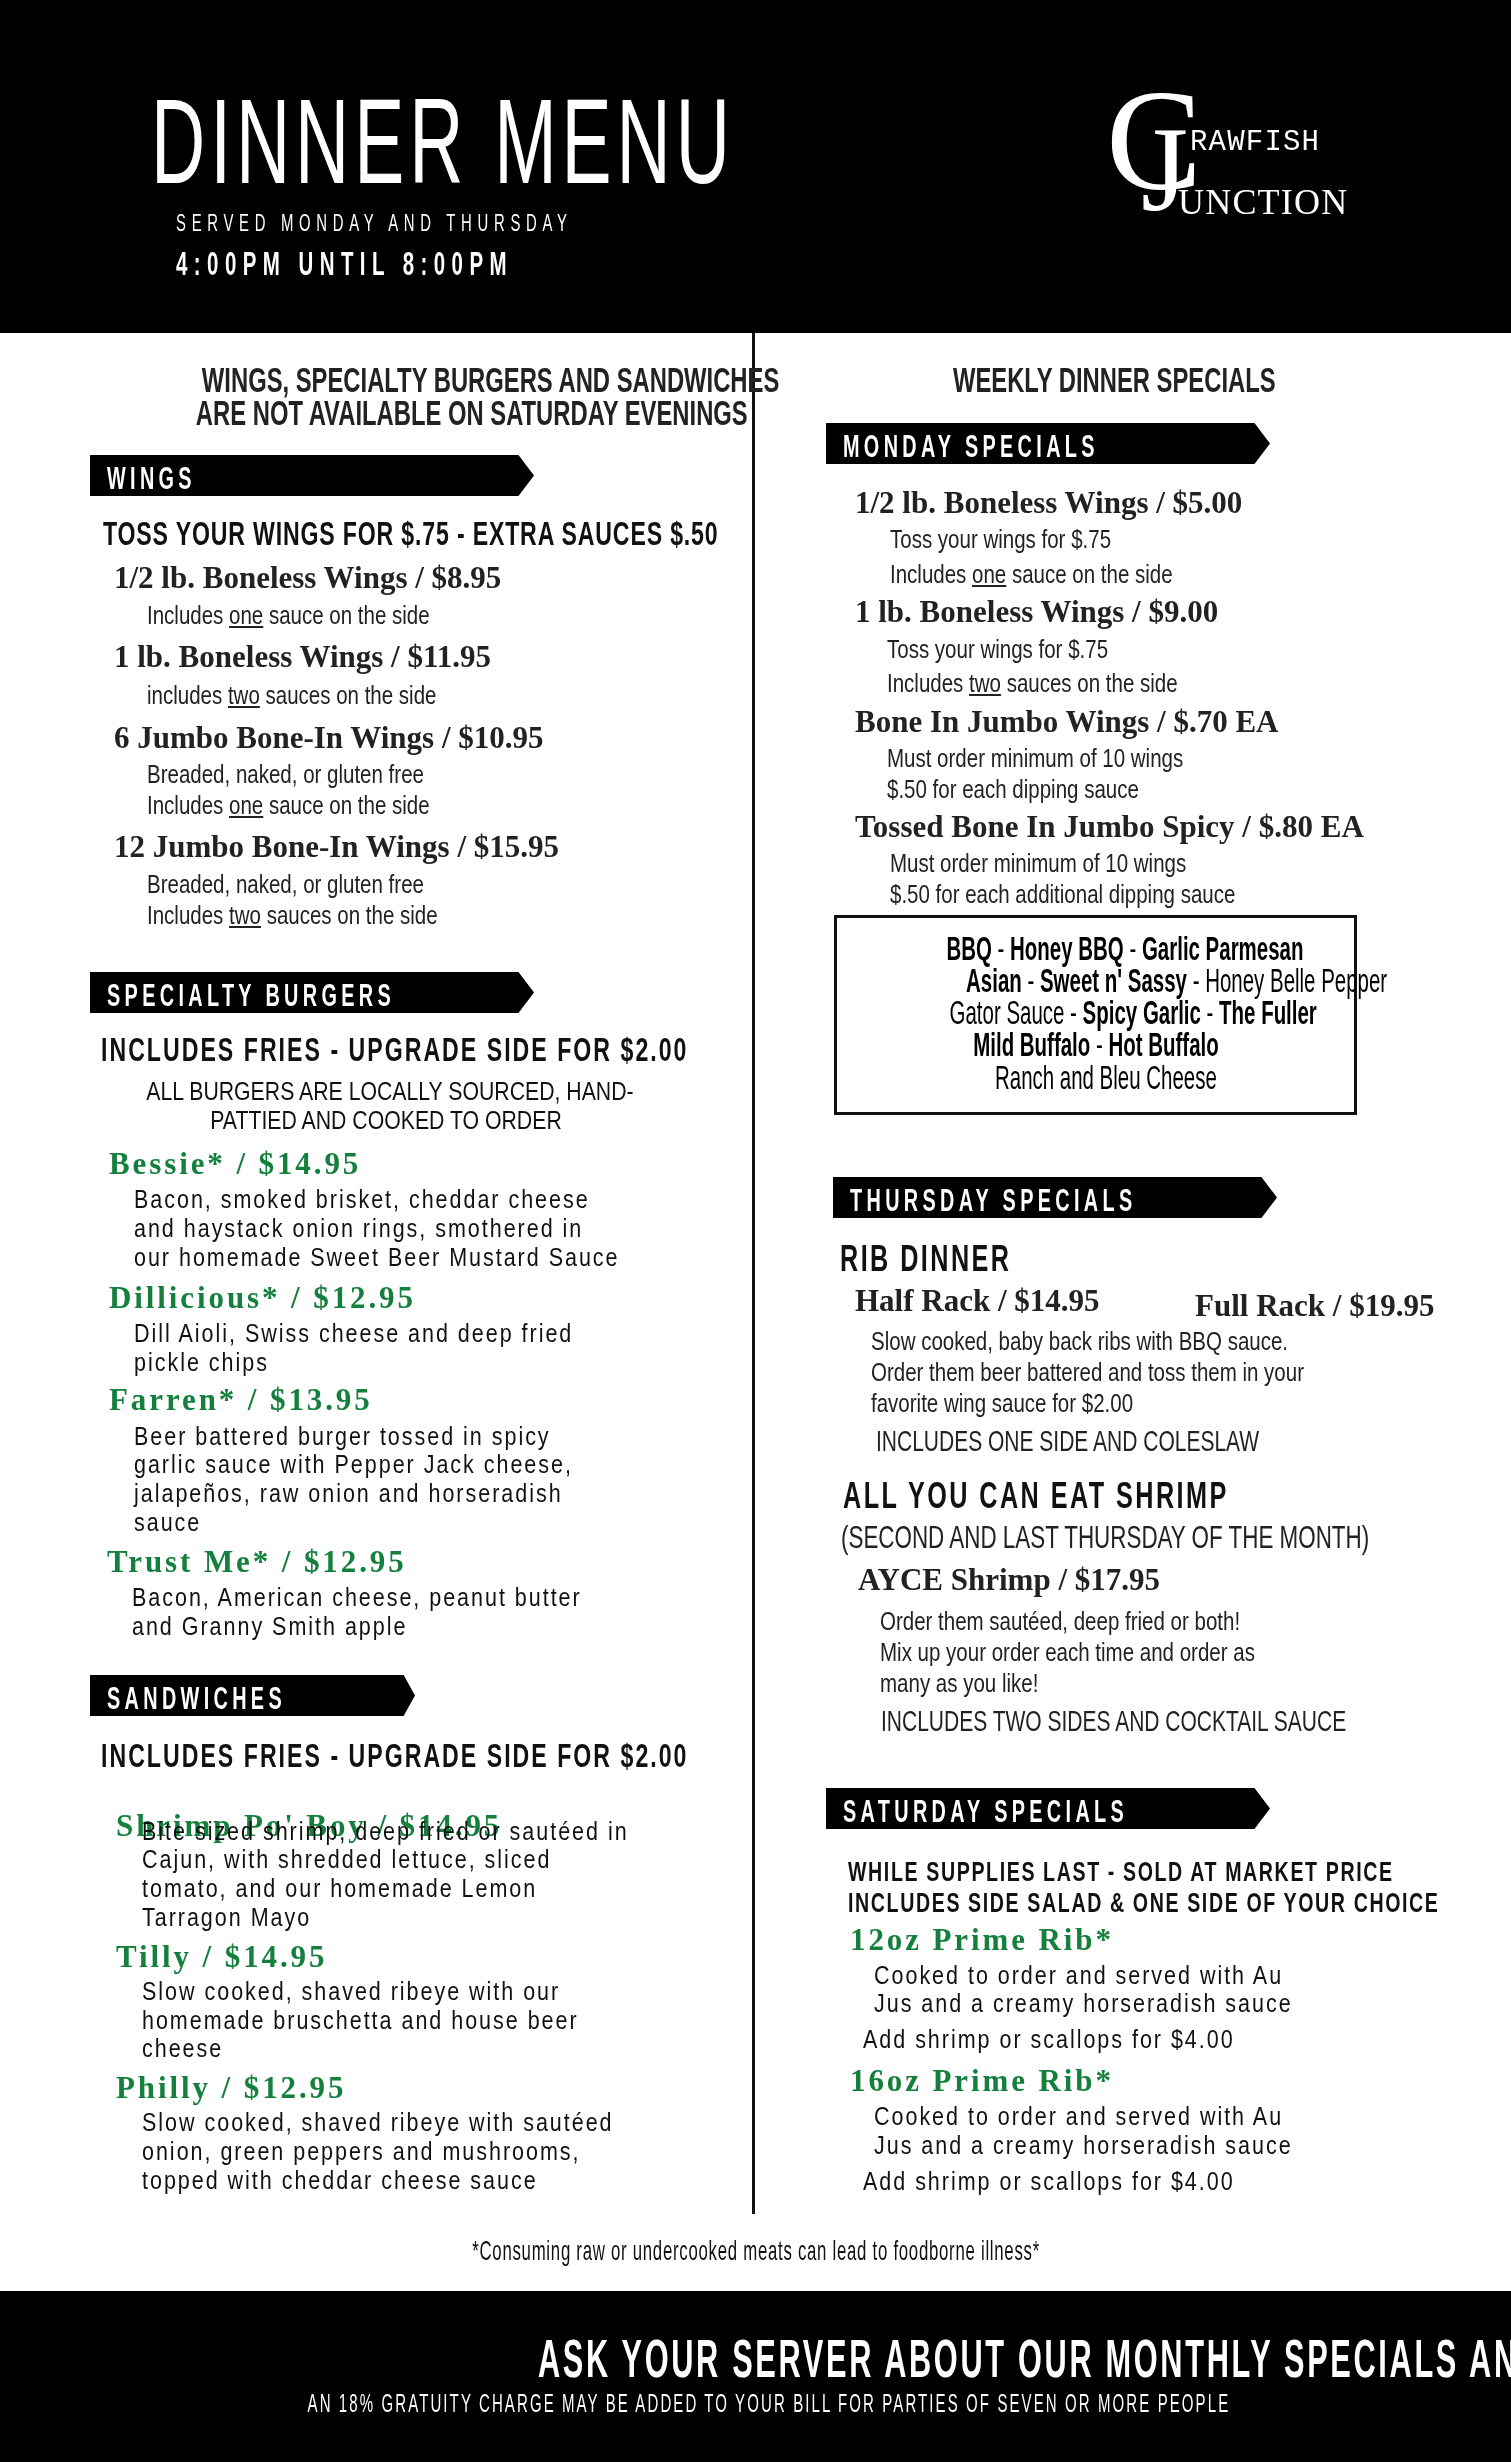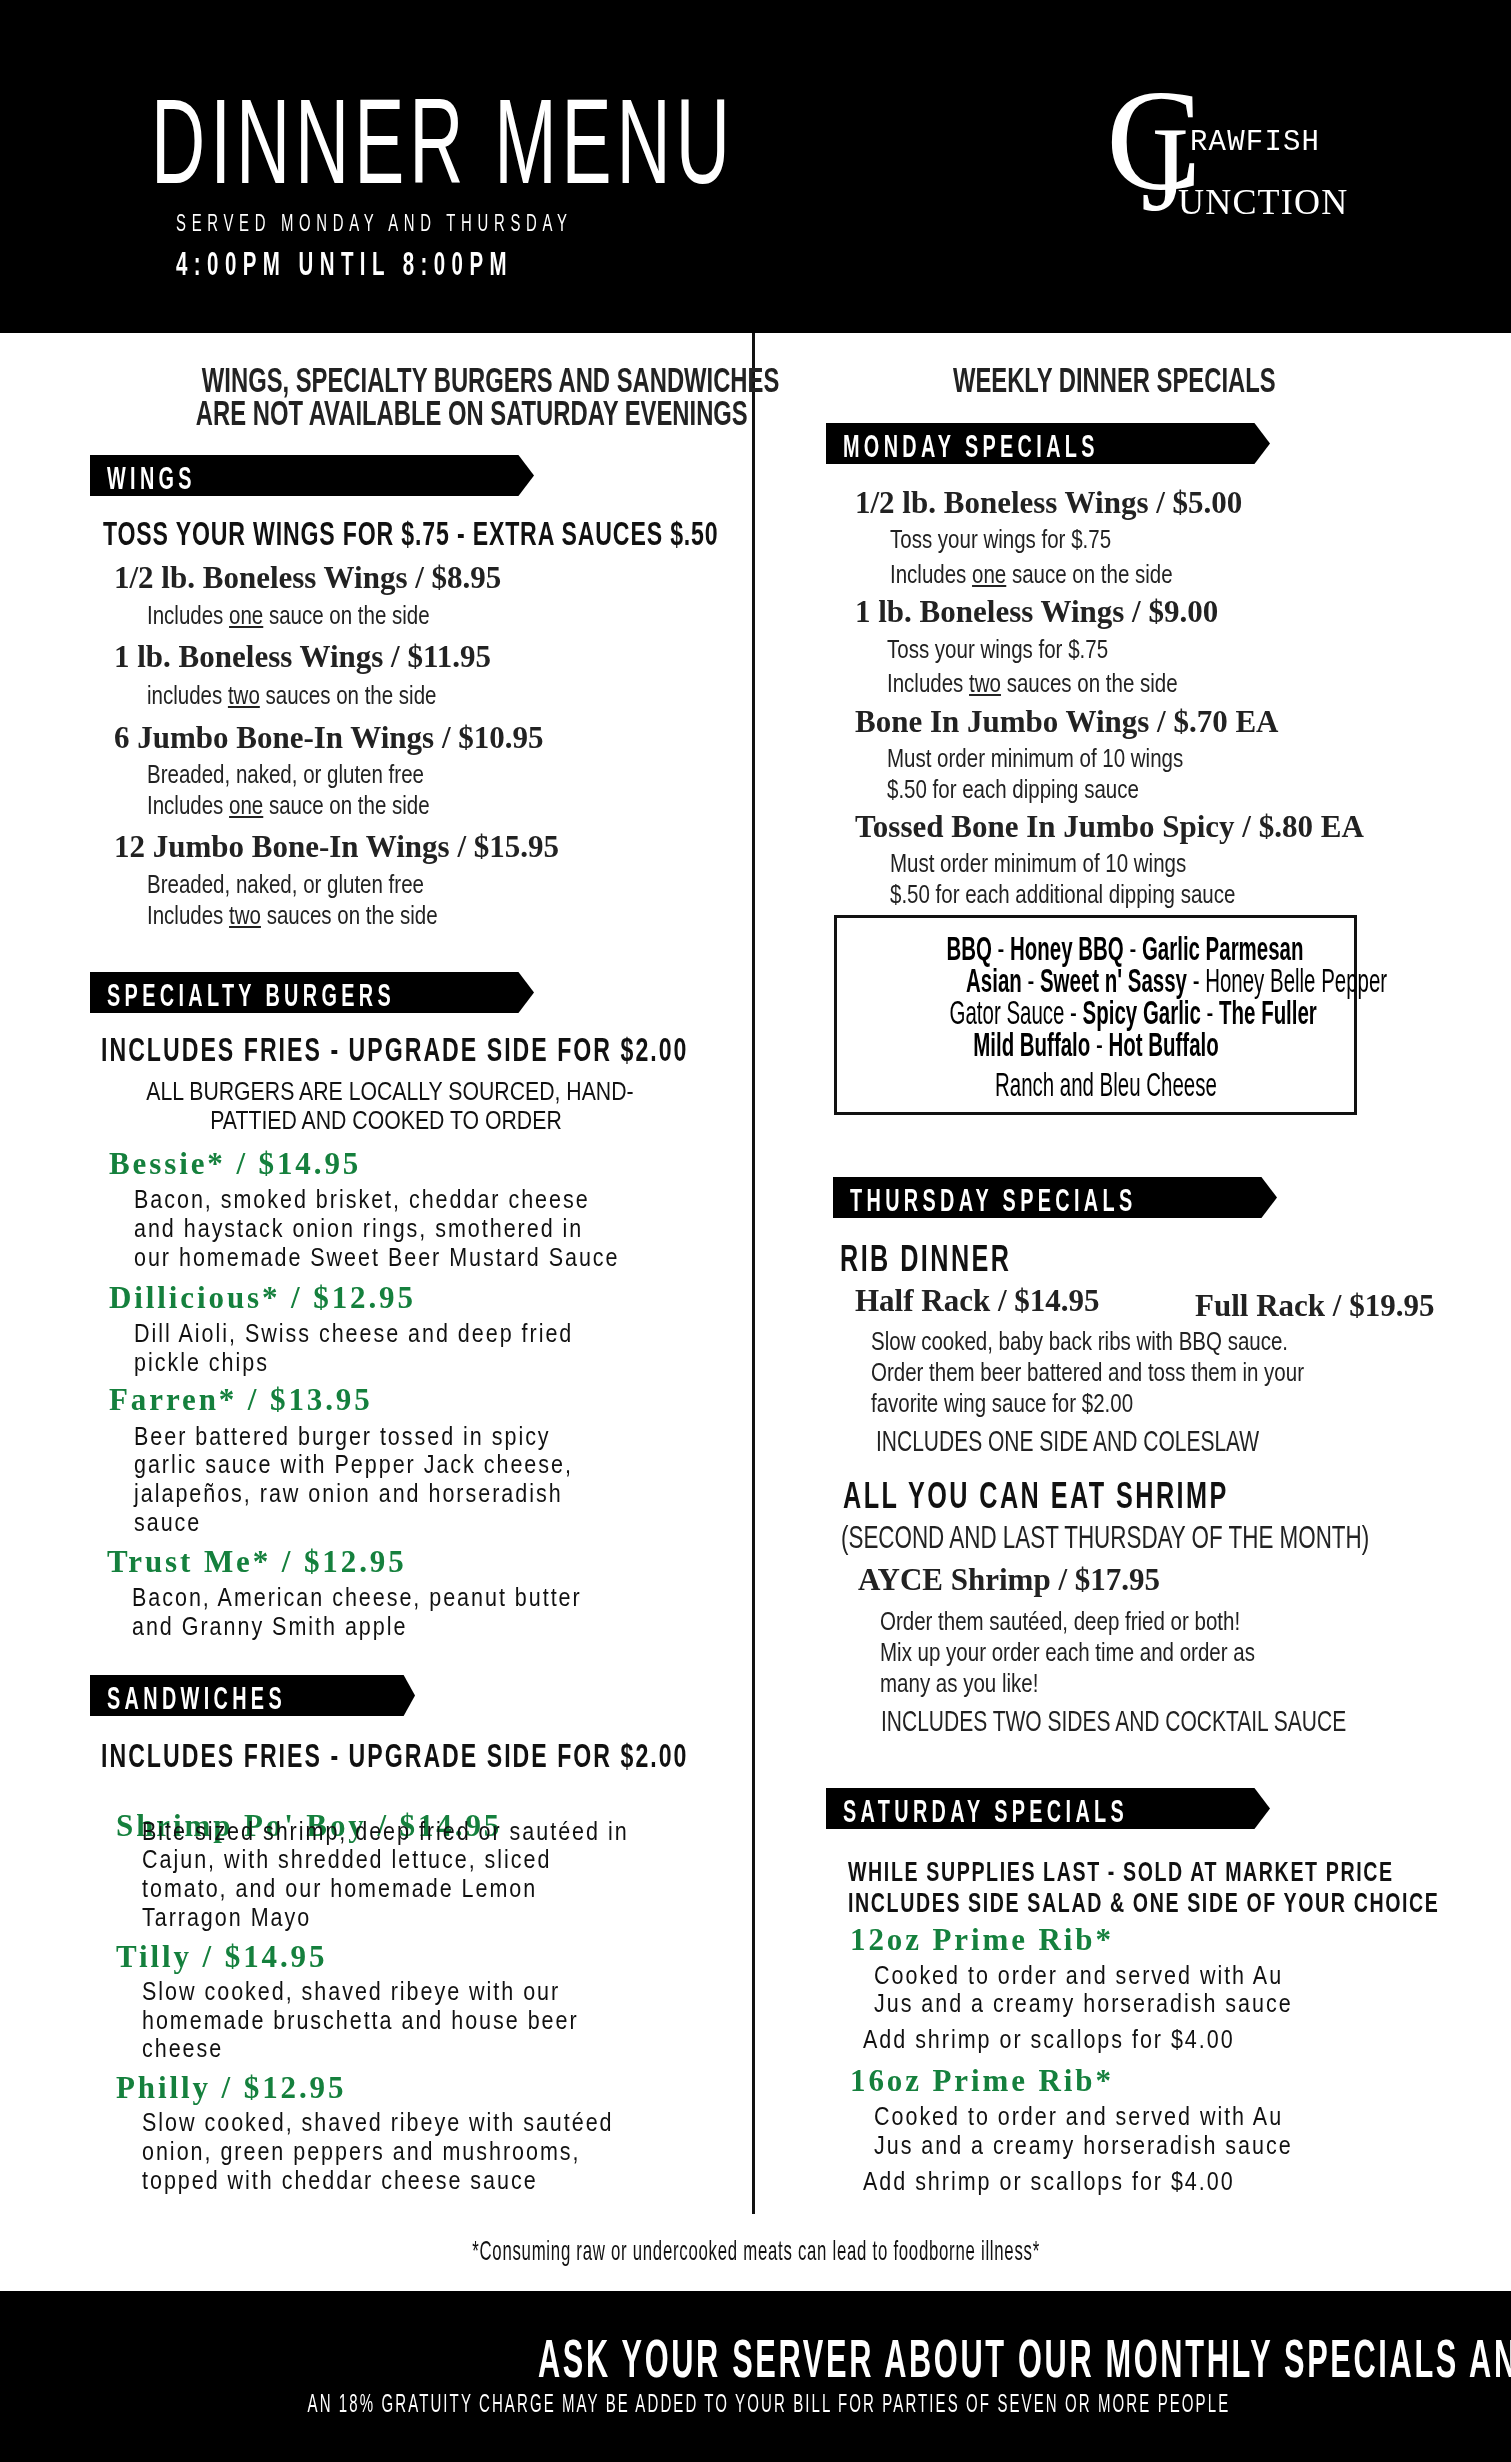--- a/index.html
+++ b/index.html
@@ -171,21 +171,21 @@
   </span></div>
   <div class="sauce-line" style="top:44px;"><span class="inner">
     <span class="b">Asian</span><span> - </span><span class="b">Sweet n' Sassy</span><span> - Honey Belle Pepper</span>
   </span></div>
   <div class="sauce-line" style="top:76px;"><span class="inner">
     <span>Gator Sauce - </span><span class="b">Spicy Garlic</span><span> - </span><span class="b">The Fuller</span>
   </span></div>
   <div class="sauce-line" style="top:108px;"><span class="inner">
     <span class="b">Mild Buffalo</span><span> - </span><span class="b">Hot Buffalo</span>
   </span></div>
-  <div class="sauce-line" style="top:148px;padding-left:20px;"><span class="inner">
+  <div class="sauce-line" style="top:141px;padding-left:20px;"><span class="inner">
     <span>Ranch and Bleu Cheese</span>
   </span></div>
 </div>
 
 <div class="banner" style="left:833px; top:1177px; width:444px;">
   <span class="lbl">THURSDAY SPECIALS</span>
 </div>
 <div class="subhead" style="left:840px; top:1238px; letter-spacing:3.5px; font-size:36px;">RIB DINNER</div>
 <div class="item" style="left:855px; top:1283px;">Half Rack  /  $14.95</div>
 <div class="item" style="left:1195px; top:1288px;">Full Rack  /  $19.95</div>

